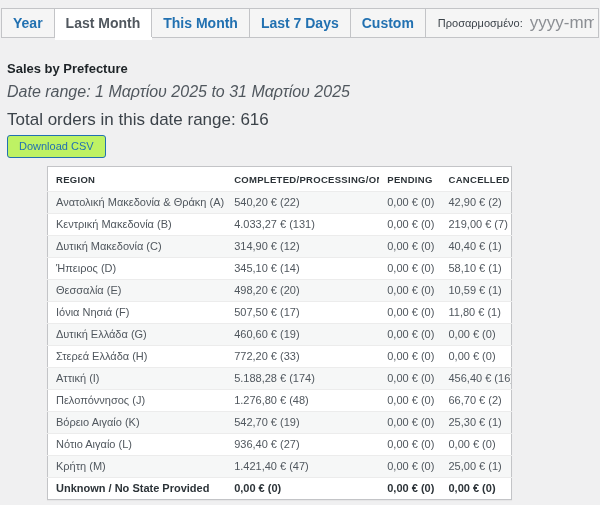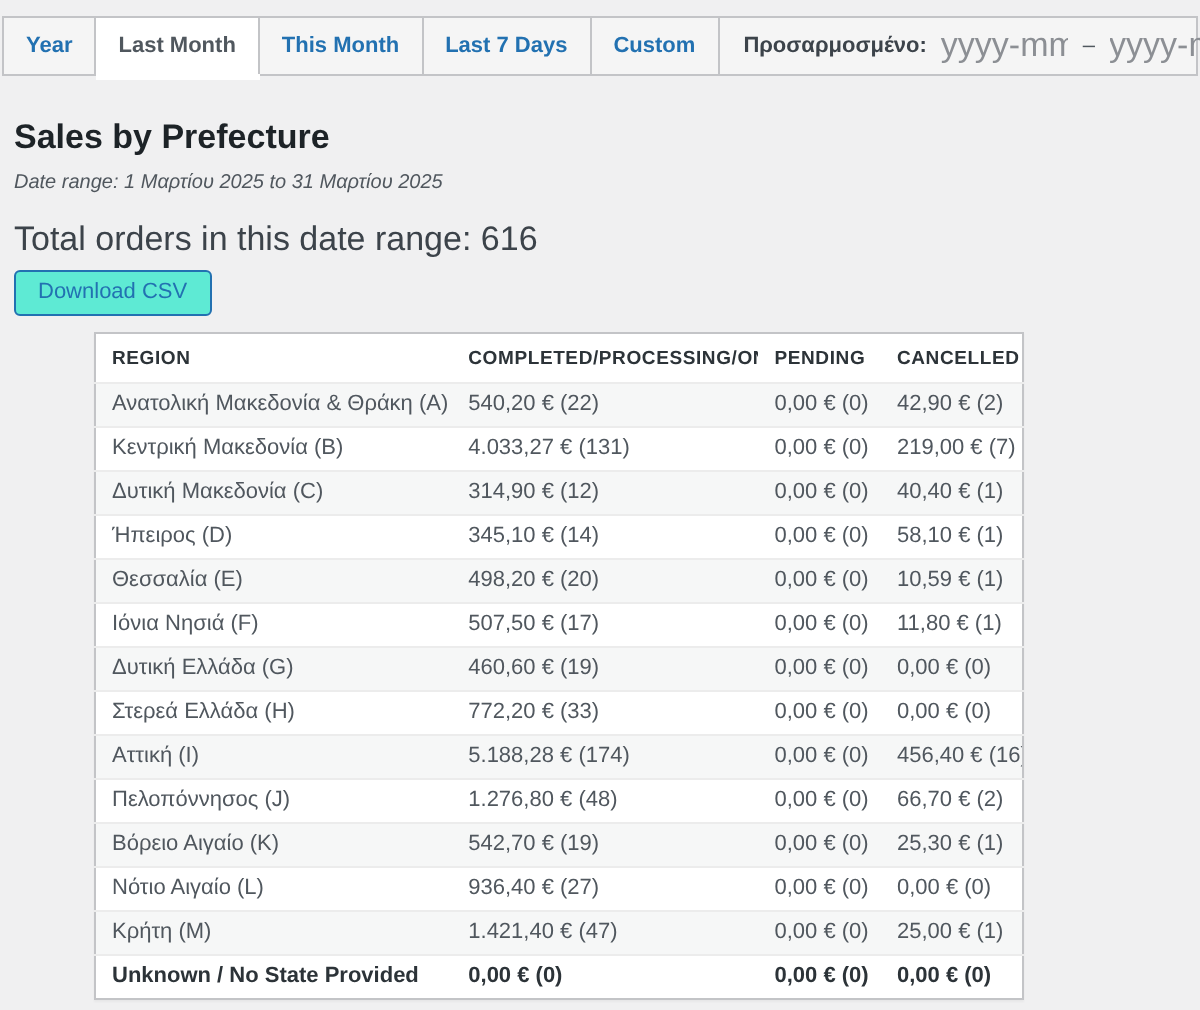--- a/index.html
+++ b/index.html
@@ -24,61 +24,61 @@
     margin:8px 1px 0;
     height:30px;
     border:1px solid var(--border);
     background:var(--bar-bg);
     display:flex;align-items:stretch;
   }
   .tab{
     display:flex;align-items:center;
     padding:0 11px;
     border-right:1px solid var(--border);
-    font-size:11px;font-weight:bold;
+    font-size:14px;font-weight:bold;
     color:var(--accent);
     text-decoration:none;cursor:pointer;white-space:nowrap;
   }
   .tab.active{
     background:#fff;color:#50575e;cursor:default;
     box-shadow:0 3px 0 0 #fff;
   }
   .custom-area{
     display:flex;align-items:center;
     padding:0 12px;gap:7px;font-size:11px;white-space:nowrap;
   }
-  .custom-label{font-weight:bold;color:#3c434a;}
+  .custom-label{font-weight:normal;color:#3c434a;}
   .date-input{
     border:none;background:transparent;outline:none;
     width:64px;font-size:17px;color:#50575e;
     font-family:"Liberation Sans",sans-serif;
     padding:2px 0;
   }
   .date-input::placeholder{color:#8c8f94;opacity:1;}
   .dash{color:#50575e;}
   .btn{
-    background:#5eead4;
+    background:#bef264;
     border:1px solid var(--accent);
     color:var(--accent);
     border-radius:3px;
     font-size:11px;
     font-family:"Liberation Sans",sans-serif;
     padding:4px 11px;
     cursor:pointer;line-height:1.2;
   }
   
   .report-head{padding:0 7px;}
   .report-title{
     margin:23px 0 0;
-    font-size:17px;font-weight:bold;color:var(--text-dark);
+    font-size:13px;font-weight:bold;color:var(--text-dark);
     line-height:15px;
   }
   .date-range{
     margin:10px 0 16px;
-    font-size:10px;font-style:italic;color:#50575e;line-height:12px;
+    font-size:16px;font-style:italic;color:#50575e;line-height:12px;
   }
   .orders-total{
     margin:11px 0 0;
     font-size:17px;color:#3c434a;line-height:12px;
   }
   .download-btn{margin-top:9px;}
   
   .table-wrap{margin:8px 0 0 3px;width:509px;padding-left:44px;}
   table{
     width:100%;

